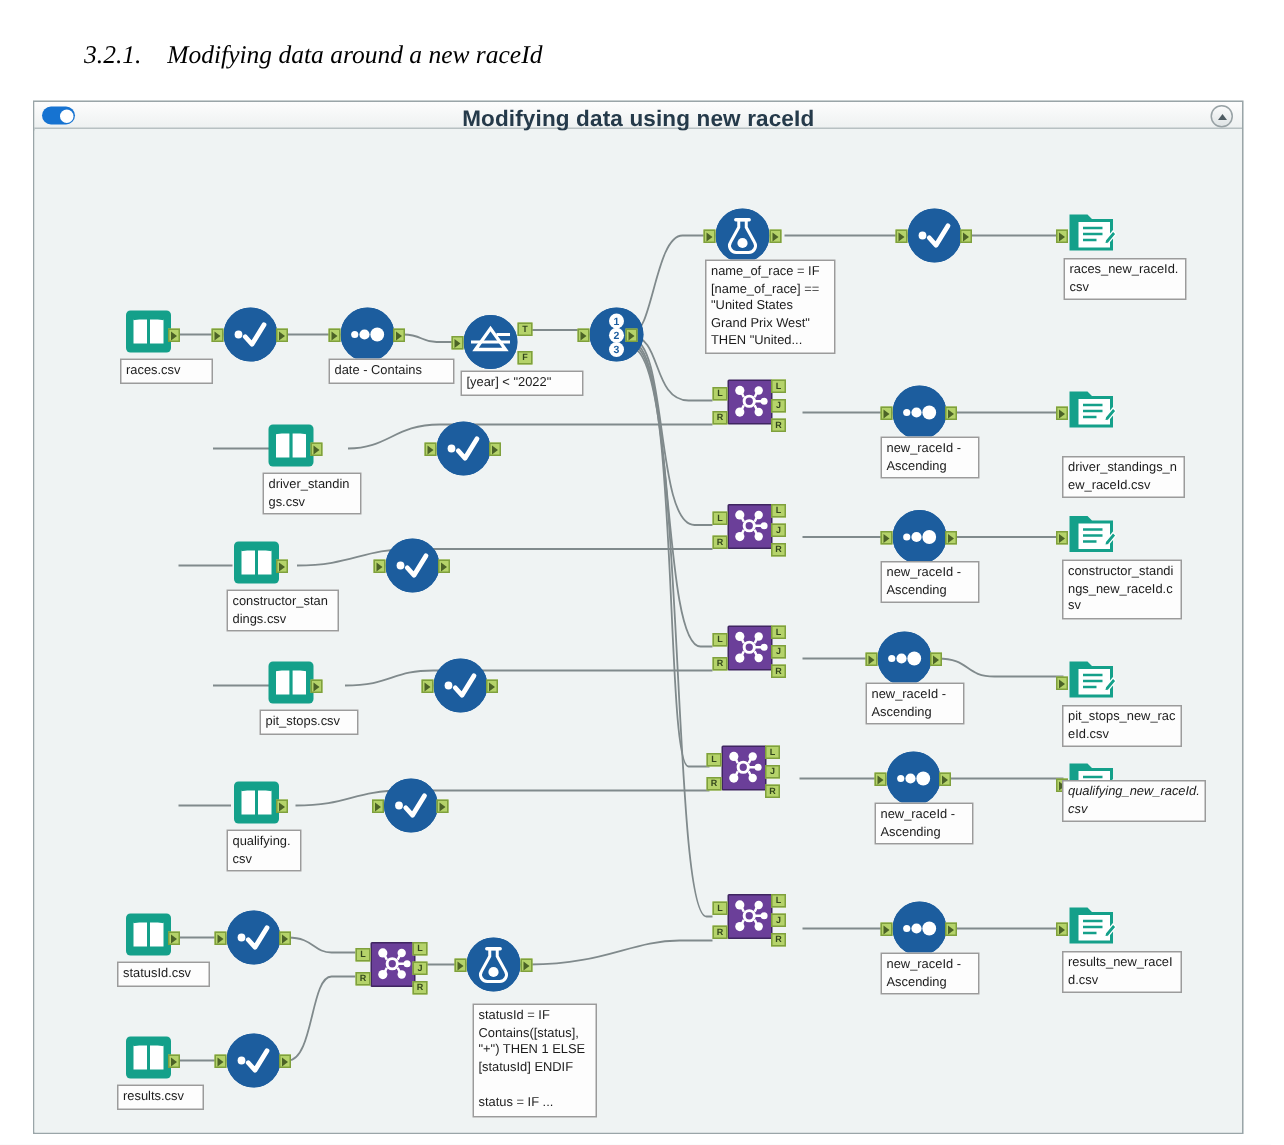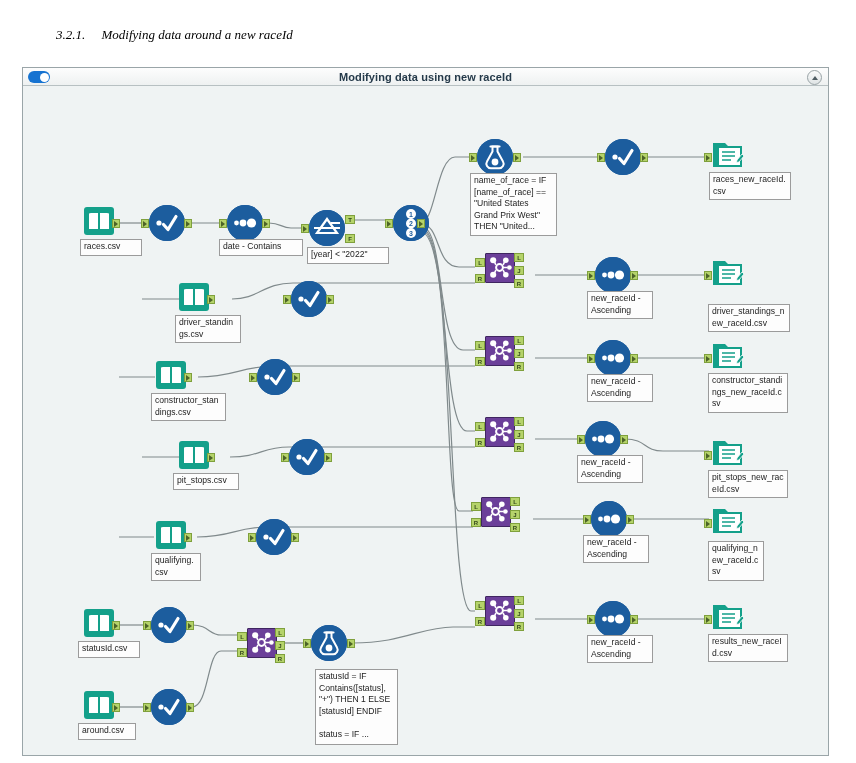--- a/index.html
+++ b/index.html
@@ -4,37 +4,37 @@
 <title>Alteryx Workflow Screenshot</title>
 <style>
   html,body{margin:0;padding:0;background:#ffffff;}
   body{width:856px;height:763px;position:relative;overflow:hidden;
        font-family:"Liberation Sans",sans-serif;}
 
   
   #doc-heading{
     position:absolute;left:56px;top:27px;
     font-family:"Liberation Serif",serif;
-    font-style:italic;font-size:13px;color:#000;white-space:nowrap;
+    font-style:italic;font-size:17px;color:#000;white-space:nowrap;
   }
   #doc-heading .num{margin-right:13px;}
 
   
   #wf-window{
     position:absolute;left:22px;top:67px;width:807px;height:689px;
     border:1px solid #9aa5a8;background:#eff3f3;box-sizing:border-box;
   }
   #wf-titlebar{
     position:relative;height:18px;width:100%;
     background:linear-gradient(#fdfdfd,#eef1f1);
     border-bottom:1px solid #b7c0c2;box-sizing:border-box;
   }
   #wf-title{
     position:absolute;left:0;right:0;top:3px;text-align:center;
-    font-size:11px;font-weight:bold;color:#253a4a;letter-spacing:.1px;
+    font-size:15px;font-weight:bold;color:#253a4a;letter-spacing:.1px;
   }
   
   #wf-toggle{
     position:absolute;left:5px;top:3px;width:22px;height:12px;border-radius:6px;
     background:#1673d1;
   }
   #wf-toggle::after{
     content:"";position:absolute;right:1.5px;top:1.5px;
     width:9px;height:9px;border-radius:50%;background:#fff;
   }
@@ -501,21 +501,21 @@
 
     <div class="node" style="left:688px;top:416px;">
       <svg width="36" height="36" viewBox="0 0 36 36">
         <path d="M2 6h12l3 3h14v21H2z" fill="#14a08a"></path>
         <rect x="8" y="11" width="21" height="17" fill="#fff"></rect>
         <path d="M11 15h13M11 19h13M11 23h9" stroke="#14a08a" stroke-width="1.6"></path>
         <path d="M26 23 L31 17 L33 19 L28 25 L25.5 25.5z" fill="#14a08a" stroke="#fff" stroke-width=".8"></path>
       </svg>
     </div>
     <div class="port arrow" style="left:681px;top:432px;"></div>
-    <div class="anno" style="left:685px;top:454px;width:56px;">qualifying_new_raceId.csv</div>
+    <div class="anno" style="left:685px;top:433px;width:96px;font-style:italic;">qualifying_new_raceId.csv</div>
 
     <div class="node" style="left:60px;top:520px;">
       <svg width="36" height="34" viewBox="0 0 36 34">
         <rect x="1" y="2" width="30" height="28" rx="3" fill="#14a08a"></rect>
         <path d="M6 8h9v16H6z" fill="#fff"></path>
           <path d="M17 8h9v16h-9z" fill="#fff"></path>
         <path d="M16 7v18" stroke="#14a08a" stroke-width="1.6"></path>
         <path d="M6 8 Q16 5 16 8 Q16 5 26 8" fill="none" stroke="#14a08a" stroke-width="1.2"></path>
       </svg>
     </div>
@@ -535,21 +535,21 @@
     <div class="node" style="left:60px;top:602px;">
       <svg width="36" height="34" viewBox="0 0 36 34">
         <rect x="1" y="2" width="30" height="28" rx="3" fill="#14a08a"></rect>
         <path d="M6 8h9v16H6z" fill="#fff"></path>
           <path d="M17 8h9v16h-9z" fill="#fff"></path>
         <path d="M16 7v18" stroke="#14a08a" stroke-width="1.6"></path>
         <path d="M6 8 Q16 5 16 8 Q16 5 26 8" fill="none" stroke="#14a08a" stroke-width="1.2"></path>
       </svg>
     </div>
     <div class="port out arrow" style="left:89px;top:616px;"></div>
-    <div class="anno" style="left:55px;top:636px;width:58px;">around.csv</div>
+    <div class="anno" style="left:55px;top:636px;width:58px;">results.csv</div>
 
     <div class="circ" style="left:128px;top:602px;">
       <svg width="36" height="36" viewBox="0 0 36 36">
         <circle cx="18" cy="18" r="18" fill="#1c5d9e"></circle>
         <circle cx="10" cy="18" r="2.6" fill="#fff"></circle>
         <path d="M14.5 19.5 L19 24.5 L27 11.5" stroke="#fff" stroke-width="3.2" fill="none" stroke-linecap="round" stroke-linejoin="round"></path>
       </svg>
     </div>
     <div class="port arrow" style="left:120px;top:616px;"></div>
     <div class="port out arrow" style="left:163px;top:616px;"></div>

